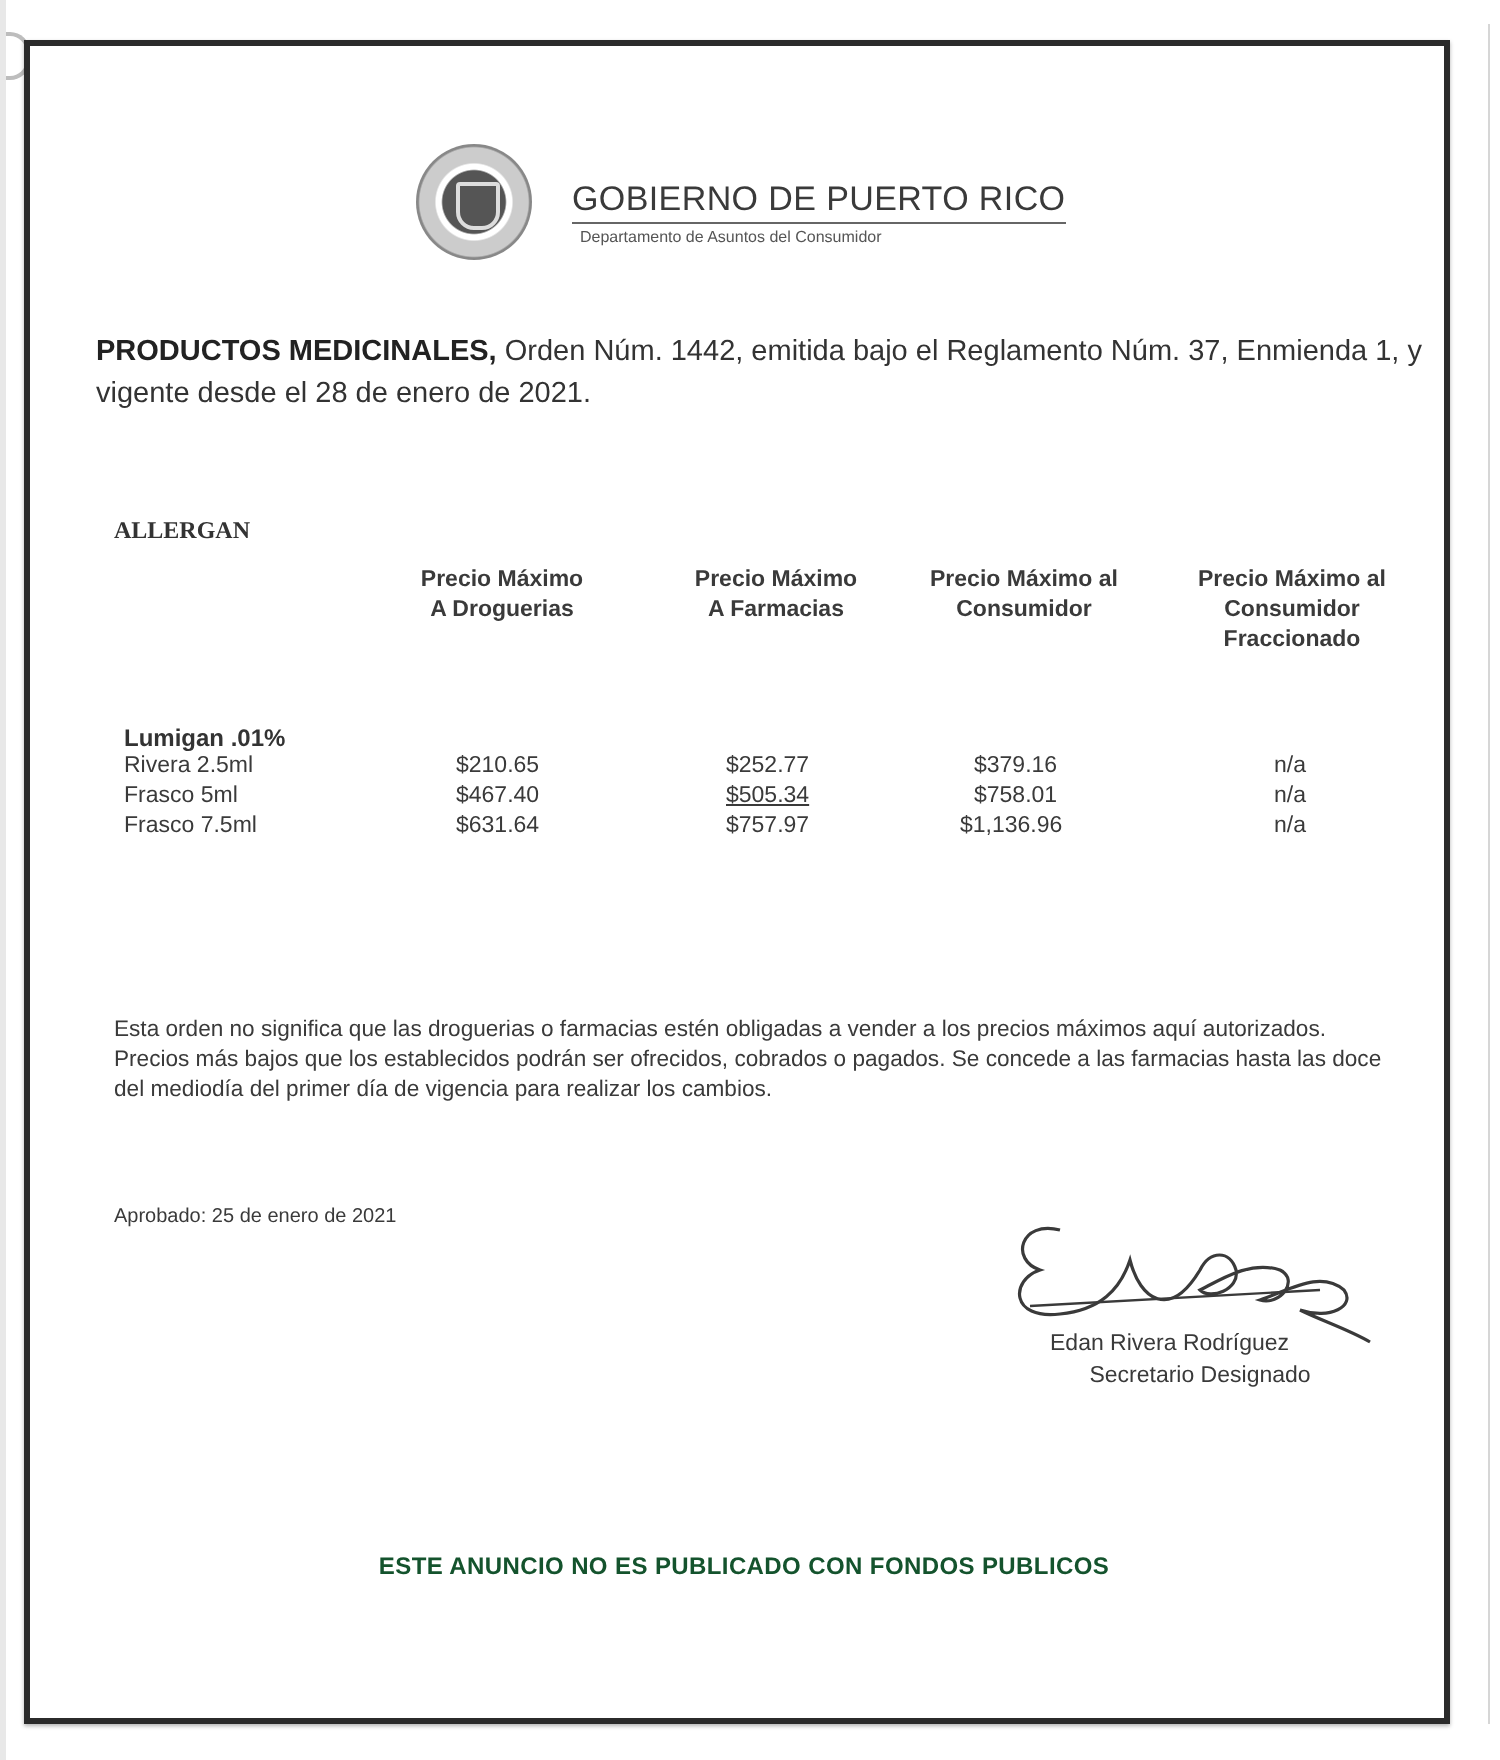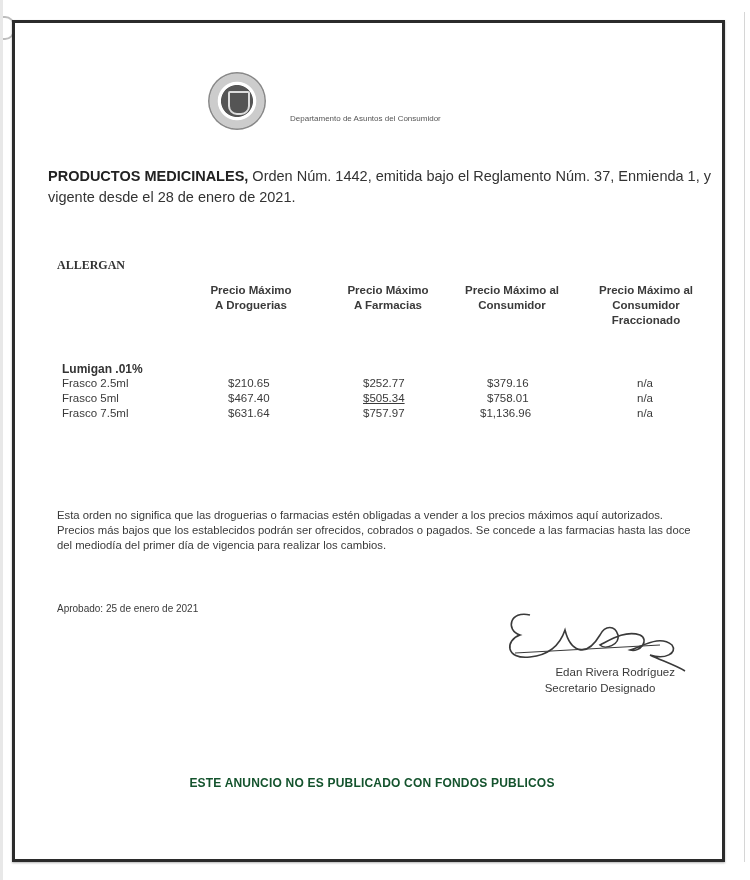--- a/index.html
+++ b/index.html
@@ -29,37 +29,38 @@
   .intro { position: absolute; left: 48px; top: 166px; width: 680px; font-size: 14.5px; line-height: 21px; color: #333; }
   .intro b { font-weight: bold; color: #222; }
   .company { position: absolute; left: 57px; top: 258px; font-size: 12px; font-weight: bold; color: #333; font-family: Liberation Serif, serif; }
   .col-h { position: absolute; top: 283px; font-size: 11.5px; font-weight: bold; color: #3a3a3a; text-align: center; line-height: 15px; }
   .product { position: absolute; left: 62px; top: 362px; font-size: 12px; font-weight: bold; color: #333; }
   .row { position: absolute; left: 0; width: 750px; height: 14px; font-size: 11.5px; color: #3a3a3a; }
   .row span { position: absolute; top: 0; white-space: nowrap; }
   .notice { position: absolute; left: 57px; top: 508px; width: 640px; font-size: 11.3px; line-height: 15px; color: #3a3a3a; }
   .approved { position: absolute; left: 57px; top: 603px; font-size: 10px; color: #3a3a3a; }
   .signature { position: absolute; left: 500px; top: 605px; width: 190px; height: 70px; }
-  .sig-name { position: absolute; left: 525px; top: 666px; width: 150px; text-align: right; font-size: 11.5px; color: #3a3a3a; }
+  .sig-name { position: absolute; left: 525px; top: 666px; width: 150px; text-align: left; font-size: 11.5px; color: #3a3a3a; }
   .sig-title { position: absolute; left: 525px; top: 682px; width: 150px; text-align: center; font-size: 11.5px; color: #3a3a3a; }
   .footer-note { position: absolute; left: 160px; top: 776px; width: 424px; text-align: center; font-size: 12px; font-weight: bold; color: #14532d; letter-spacing: 0.2px; }
 </style>
 </head>
 <body>
 
 <div class="edge-left"></div>
 <div class="corner-curl"></div>
 <div class="edge-right"></div>
 
 <div class="page-frame"></div>
 
 <div class="header">
   <div class="seal">
     <div class="seal-inner"></div>
   </div>
+  <div class="gov-title">GOBIERNO DE PUERTO RICO</div>
   <div class="gov-sub">Departamento de Asuntos del Consumidor</div>
 </div>
 
 <div class="intro">
   <b>PRODUCTOS MEDICINALES,</b><span> Orden Núm. 1442, emitida bajo el Reglamento Núm. 37, Enmienda 1, y vigente desde el 28 de enero de 2021.</span>
 </div>
 
 <div class="company">ALLERGAN</div>
 
 <div class="col-h" style="left:196px;width:110px;">
@@ -76,21 +77,21 @@
 </div>
 <div class="col-h" style="left:584px;width:124px;">
   <div>Precio Máximo al</div>
   <div>Consumidor</div>
   <div>Fraccionado</div>
 </div>
 
 <div class="product">Lumigan .01%</div>
 
 <div class="row" style="top:377px;">
-  <span style="left:62px;">Frasco 2.5ml</span>
+  <span style="left:62px;">Rivera 2.5ml</span>
   <span style="left:228px;">$210.65</span>
   <span style="left:363px;">$252.77</span>
   <span style="left:487px;">$379.16</span>
   <span style="left:637px;">n/a</span>
 </div>
 <div class="row" style="top:392px;">
   <span style="left:62px;">Frasco 5ml</span>
   <span style="left:228px;">$467.40</span>
   <span style="left:363px;text-decoration:underline;">$505.34</span>
   <span style="left:487px;">$758.01</span>

